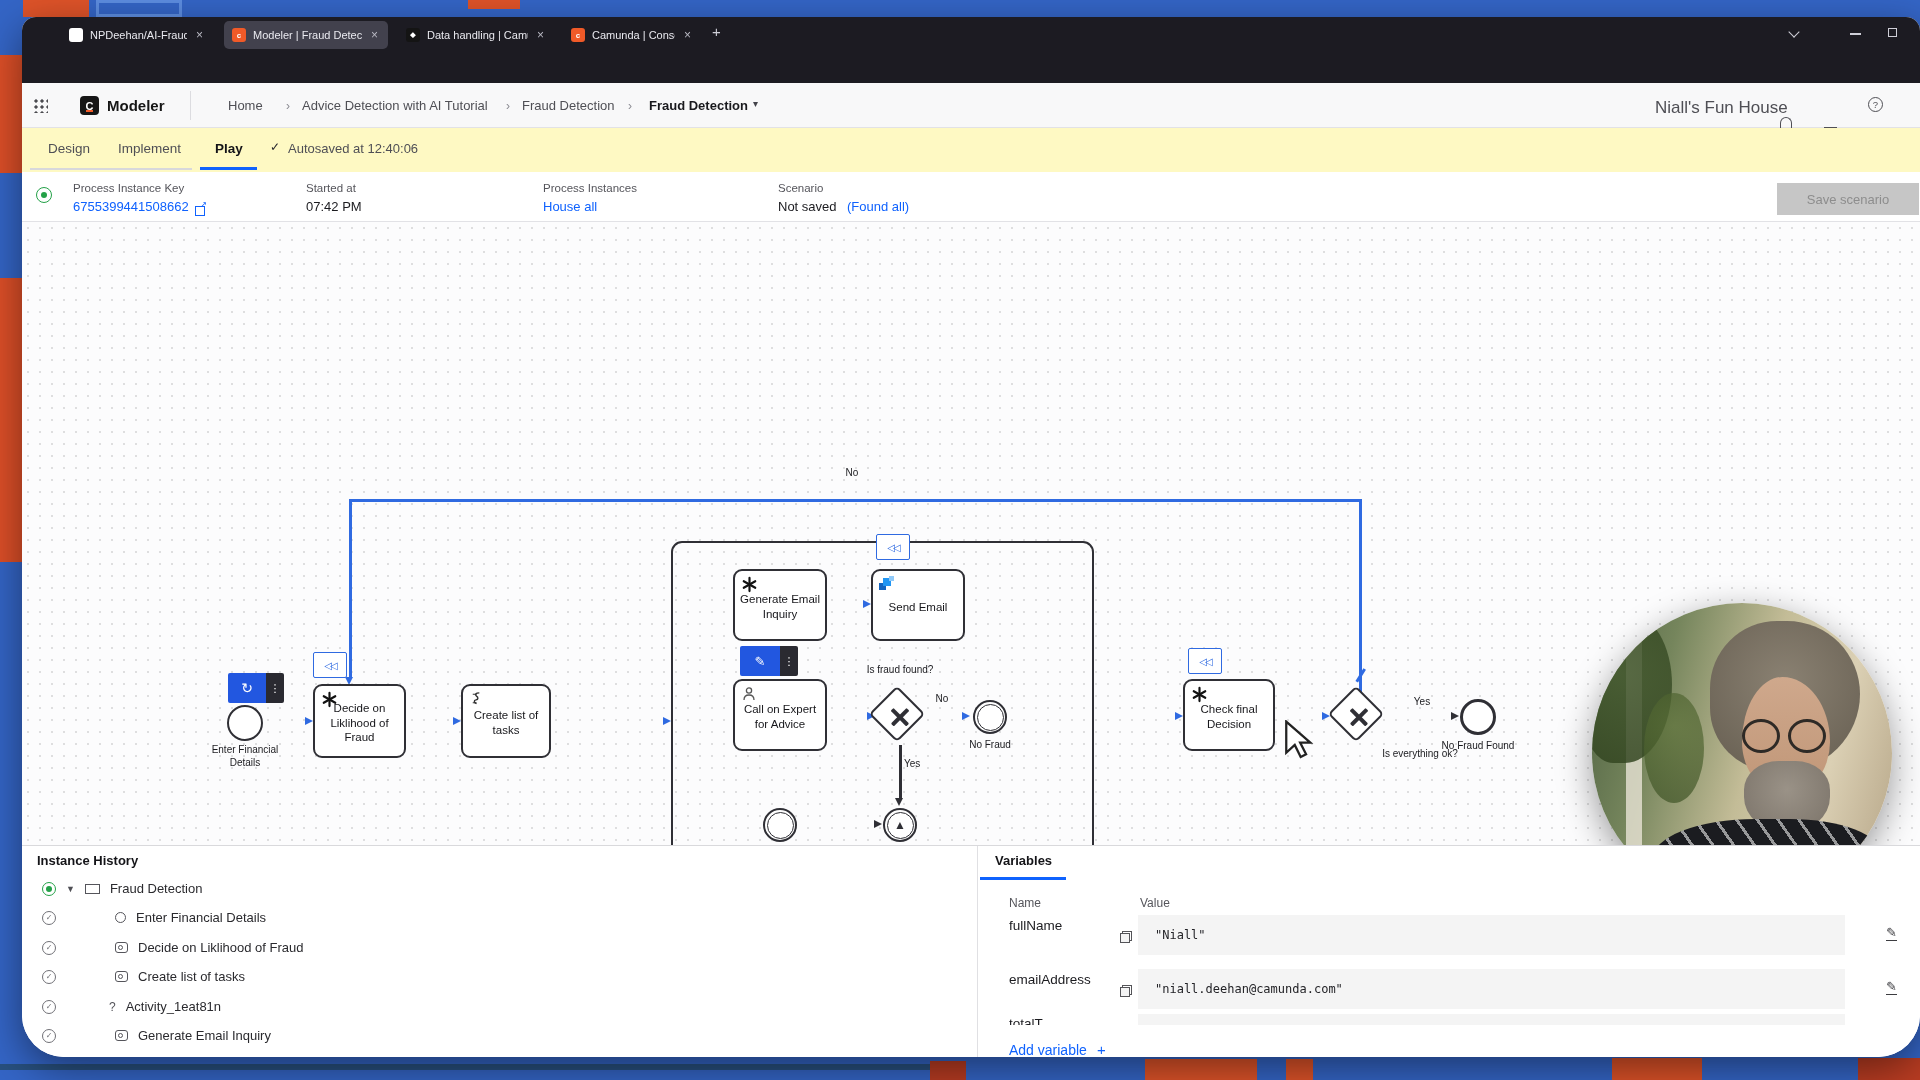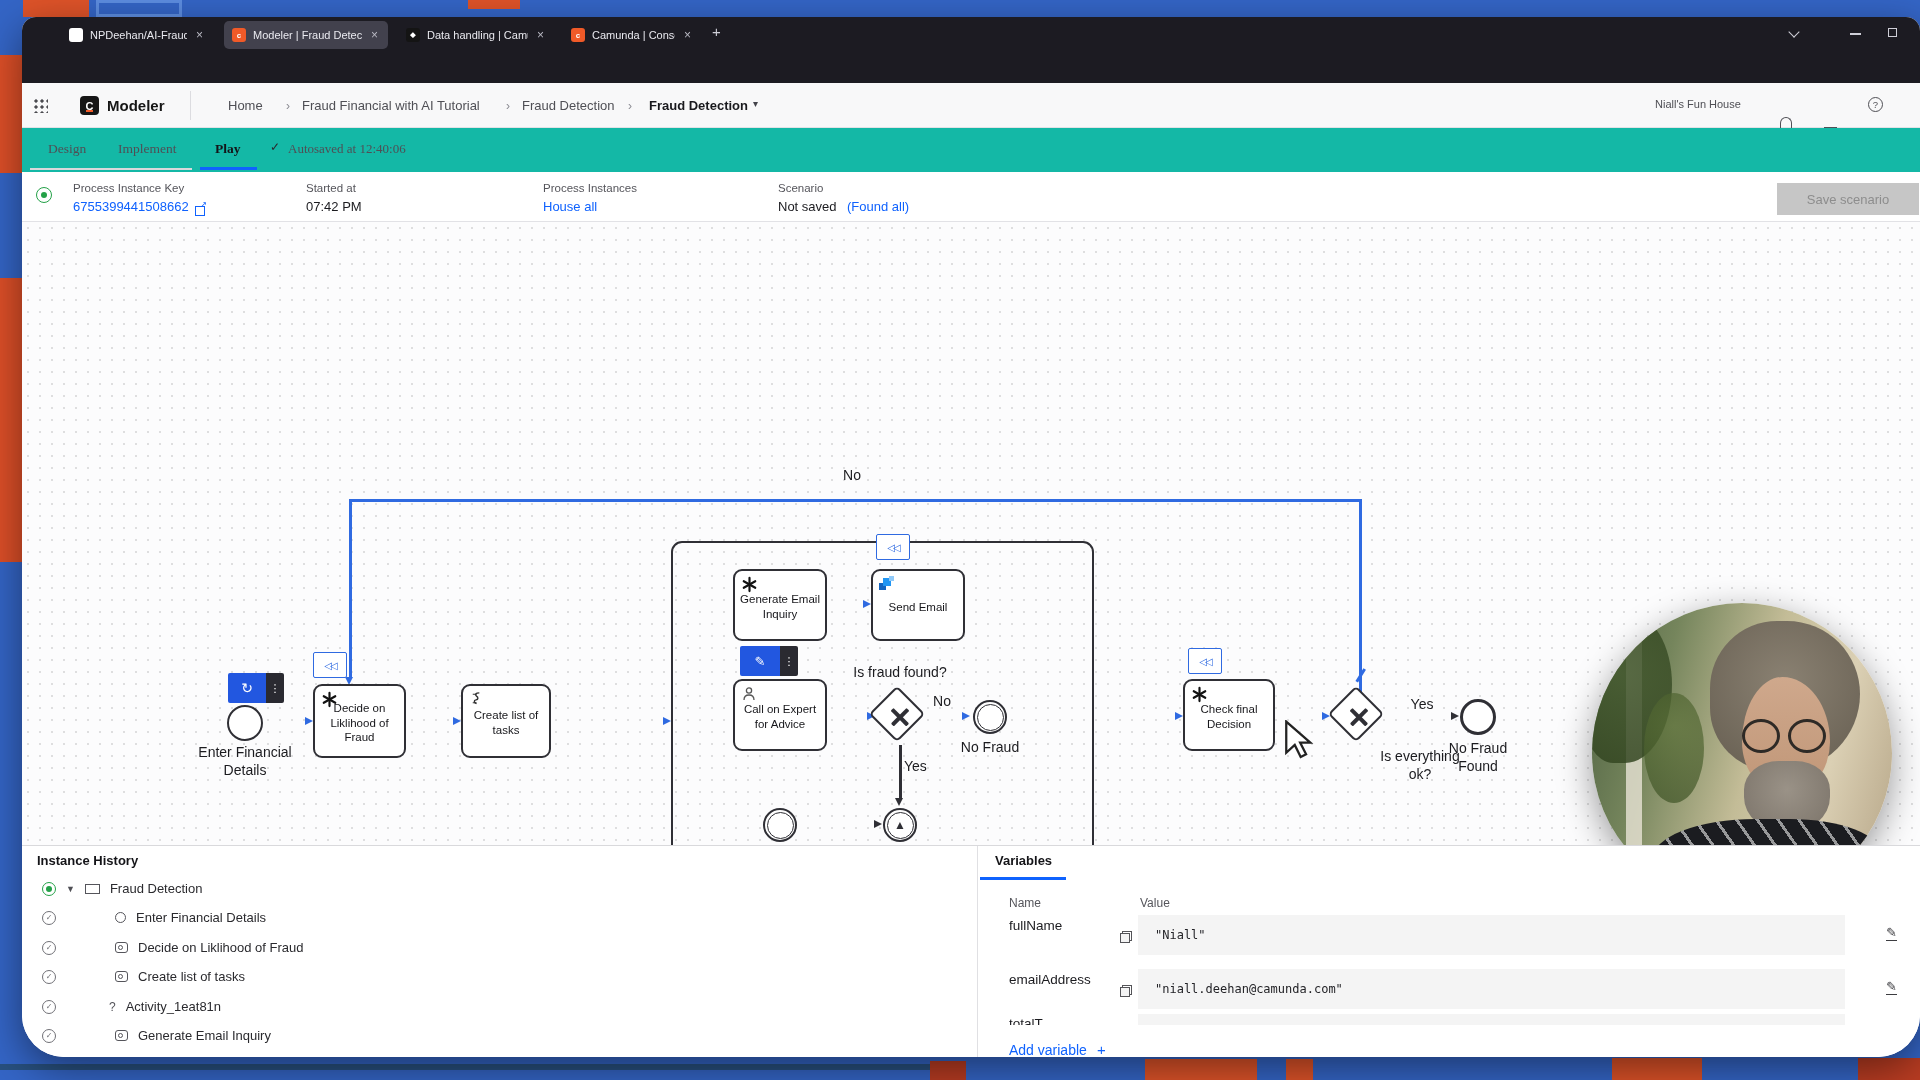--- a/index.html
+++ b/index.html
@@ -23,21 +23,21 @@
   .zoombadge { left:1545px; top:42px; background:#52525e; color:#ececf2; font-size:10.5px; border-radius:3px; padding:2px 5px; }
   
   .apphdr { left:0; top:66px; width:100%; height:45px; background:#f8f8f9; border-bottom:1px solid #e2e2e6; }
   .crumb { font-size:13px; color:#4f4f55; }
   .crumb.last { color:#19191d; }
   .csep { color:#8b8b92; font-size:12px; }
   .logo { width:19px; height:19px; background:#161616; border-radius:4px; color:#fff; font-size:11px; font-weight:bold; display:flex; align-items:center; justify-content:center; position:relative; }
   .logo::after { content:''; position:absolute; bottom:3px; width:7px; height:2px; background:#f05a28; }
   .grid9 { width:15px; height:15px; background-image:radial-gradient(#4a4a4f 1.5px, transparent 1.7px); background-size:6px 6px; background-position:0 0; }
   
-  .modetabs { left:0; top:111px; width:100%; height:44px; background:#14b8a6;font-family:Liberation Serif, serif; }
+  .modetabs { left:0; top:111px; width:100%; height:44px; background:#fef9c3; }
   .mtab { font-size:13.5px; color:#4f4f55; top:13px; }
   .mtab.sel { color:#141418; font-weight:bold; }
   
   .infobar { left:0; top:155px; width:100%; height:50px; background:#fff; border-bottom:1px solid #e2e2e6; }
   .ilab { font-size:11.5px; color:#55555b; }
   .ival { font-size:13px; color:#1b1b1f; }
   .link { color:#0f62fe; }
   
   .canvas { left:0; top:205px; width:100%; height:623px; background:#fcfcfd;
             background-image:radial-gradient(#dededf 1px, transparent 1.2px); background-size:12px 12px; }
@@ -50,21 +50,21 @@
   .gw { position:absolute; width:40px; height:40px; background:#fff; border:2.5px solid #2f2f35; border-radius:5px; transform:rotate(45deg); }
   .gwx { position:absolute; width:45px; height:45px; }
   .gwx::before,.gwx::after { content:''; position:absolute; left:50%; top:50%; width:22px; height:3.6px; background:#2f2f35; border-radius:1px; }
   .gwx::before { transform:translate(-50%,-50%) rotate(45deg); }
   .gwx::after  { transform:translate(-50%,-50%) rotate(-45deg); }
   .ln { position:absolute; background:#2f2f35; }
   .ln.b { background:#2f6ae1; }
   .ahr { position:absolute; width:0; height:0; border-top:4.5px solid transparent; border-bottom:4.5px solid transparent; border-left:8px solid #2f2f35; }
   .ahd { position:absolute; width:0; height:0; border-left:4.5px solid transparent; border-right:4.5px solid transparent; border-top:8px solid #2f2f35; }
   .ahr.b { border-left-color:#2f6ae1; } .ahd.b { border-top-color:#2f6ae1; }
-  .lbl { position:absolute; font-size:14px; color:#1b1b1f; text-align:center; line-height:1.3; }
+  .lbl { position:absolute; font-size:10px; color:#1b1b1f; text-align:center; line-height:1.3; }
   .rewind { position:absolute; width:34px; height:26px; background:#fff; border:1.5px solid #2f6ae1; color:#2f6ae1; display:flex; align-items:center; justify-content:center; font-size:10px; letter-spacing:-2px; border-radius:2px; }
   .bluebtn { position:absolute; background:#2257e0; color:#fff; display:flex; align-items:center; justify-content:center; border-radius:2px 0 0 2px; font-size:14px; }
   .kebabbtn { position:absolute; background:#2a2a31; color:#fff; display:flex; align-items:center; justify-content:center; border-radius:0 2px 2px 0; font-size:11px; }
   .slash { position:absolute; width:15px; height:2.5px; background:#2f6ae1; transform:rotate(-58deg); }
   
   .webcam { left:1570px; top:381px; width:300px; height:300px; border-radius:50%; overflow:hidden;
             box-shadow:0 10px 35px rgba(0,0,0,.4); background:linear-gradient(105deg,#4f6242 0%,#75855c 24%,#c3bc97 52%,#dbd0b4 74%,#b3a284 100%); }
   .wc-frame { position:absolute; left:34px; top:0; width:16px; height:300px; background:#e8e4d6; opacity:.8; }
   .wc-plant1 { position:absolute; left:-10px; top:10px; width:90px; height:150px; background:radial-gradient(circle at 40% 40%, #44592f, #31431f); border-radius:45% 55% 60% 40%; opacity:.85; }
   .wc-plant2 { position:absolute; left:52px; top:90px; width:60px; height:110px; background:radial-gradient(circle at 50% 30%, #5b7038, #3c5124); border-radius:50%; opacity:.7; }
@@ -178,27 +178,27 @@
     <div class="ab" style="left:1871px;top:43px;width:14px;height:14px;border-radius:50%;border:1.5px solid #8a8a94"></div>
   </div>
 
   <div class="ab apphdr">
     <div class="ab grid9" style="left:11px;top:15px"></div>
     <div class="ab logo" style="left:58px;top:13px">C</div>
     <span class="ab" style="left:85px;top:14px;font-size:15px;font-weight:bold;color:#161616">Modeler</span>
     <div class="ab" style="left:168px;top:8px;width:1px;height:29px;background:#dcdce0"></div>
     <span class="ab crumb" style="left:206px;top:15px">Home</span>
     <span class="ab csep" style="left:264px;top:16px">›</span>
-    <span class="ab crumb" style="left:280px;top:15px">Fraud Financial with AI Tutorial</span>
+    <span class="ab crumb" style="left:280px;top:15px">Advice Detection with AI Tutorial</span>
     <span class="ab csep" style="left:484px;top:16px">›</span>
     <span class="ab crumb" style="left:500px;top:15px">Fraud Detection</span>
     <span class="ab csep" style="left:606px;top:16px">›</span>
     <span class="ab crumb last" style="left:627px;top:15px;font-weight:bold">Fraud Detection</span>
     <span class="ab" style="left:731px;top:15px;color:#43434a;font-size:10px">▾</span>
-    <span class="ab" style="left:1633px;top:15px;font-size:11px;color:#4f4f55">Niall's Fun House</span>
+    <span class="ab" style="left:1633px;top:15px;font-size:17px;color:#4f4f55">Niall's Fun House</span>
     <div class="ab icon-bell" style="left:1758px;top:15px"></div>
     <div class="ab icon-build" style="left:1802px;top:14px"></div>
     <div class="ab icon-help" style="left:1846px;top:14px">?</div>
     <div class="ab icon-user" style="left:1889px;top:14px"></div>
   </div>
 
   <div class="ab modetabs">
     <span class="ab mtab" style="left:26px">Design</span>
     <span class="ab mtab" style="left:96px">Implement</span>
     <span class="ab mtab sel" style="left:193px">Play</span>

